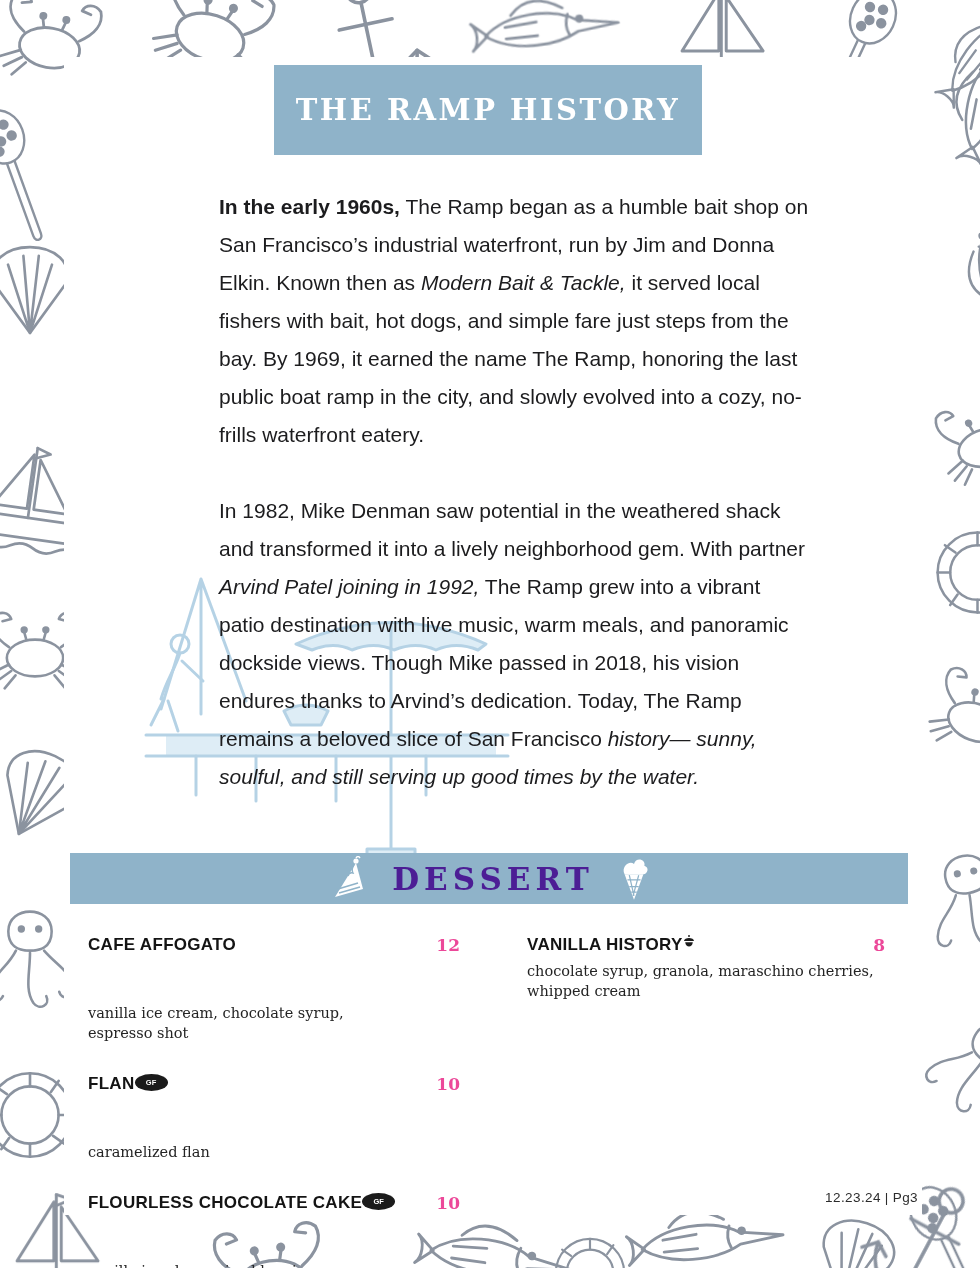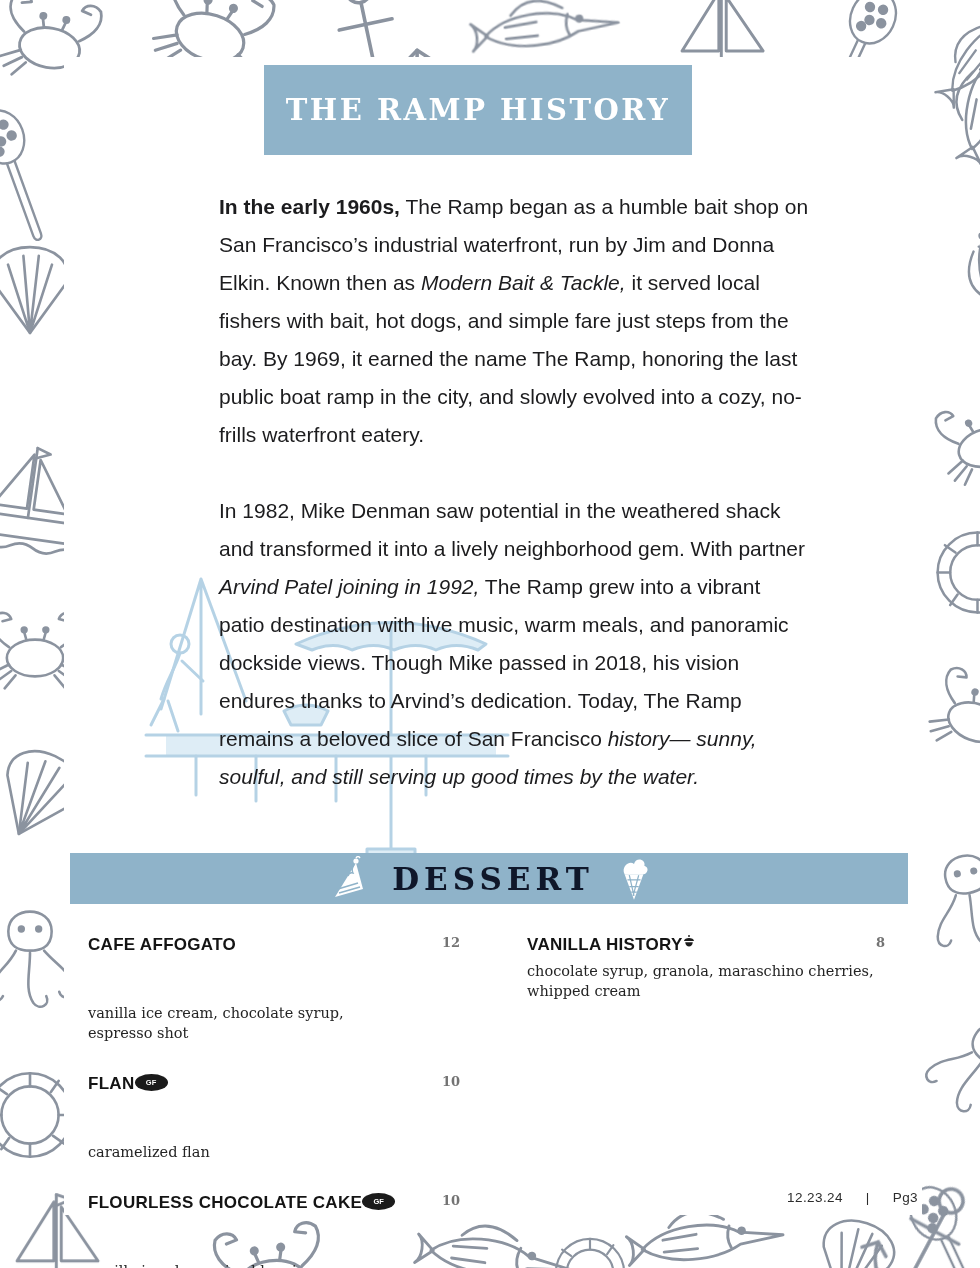--- a/index.html
+++ b/index.html
@@ -2,51 +2,51 @@
 <html><head>
 <meta charset="utf-8">
 <style>
   html,body{margin:0;padding:0;background:#fff;}
   .stage{position:relative;width:980px;height:1268px;overflow:hidden;background:#fff;
          font-family:"Liberation Sans",sans-serif;}
   .bg{position:absolute;left:0;top:0;z-index:0;}
   .doodles{stroke:#7e8795;fill:none;stroke-width:2.4;stroke-linecap:round;stroke-linejoin:round;opacity:.9;}
   .paper{position:absolute;left:64px;top:57px;width:858px;height:1158px;background:#ffffff;z-index:1;}
 
-  .history-banner{position:absolute;left:200px;top:8px;width:428px;height:90px;background:#8fb3c9;
+  .history-banner{position:absolute;left:210px;top:8px;width:428px;height:90px;background:#8fb3c9;
                   display:flex;align-items:center;justify-content:center;text-align:right;}
   .banner-title{font-family:"DejaVu Serif",serif;font-weight:700;color:#ffffff;font-size:29px;letter-spacing:2.5px;}
 
   .watermark{position:absolute;left:42px;top:492px;z-index:1;opacity:.85;}
   .wm{stroke:#a9cbe1;fill:none;stroke-width:3;stroke-linecap:round;stroke-linejoin:round;}
 
   .history-text{position:absolute;left:155px;top:131px;width:592px;z-index:2;
                 font-size:21px;line-height:38px;color:#1c1c1e;}
   .history-text p{margin:0 0 38px 0;}
   .history-text strong{font-weight:700;}
   .history-text em{font-style:italic;}
 
   .dessert-banner{position:absolute;left:6px;top:796px;width:838px;height:51px;background:#8fb3c9;
                   display:flex;align-items:center;justify-content:center;gap:24px;z-index:2;}
-  .dessert-title{font-family:"DejaVu Serif",serif;font-weight:700;color:#0f172a;font-size:31px;letter-spacing:5px;}
+  .dessert-title{font-family:"DejaVu Serif",serif;font-weight:700;color:#4c1d95;font-size:31px;letter-spacing:5px;}
 
   .menu-grid{position:absolute;left:24px;top:878px;width:800px;display:grid;
              grid-template-columns:372px 358px;column-gap:67px;z-index:2;}
   .item{margin-bottom:31px;}
   .item-head{display:flex;align-items:flex-start;}
   .item-name{font-weight:700;font-size:17px;letter-spacing:.3px;color:#141414;}
-  .item-price{margin-left:auto;font-family:"DejaVu Serif",serif;font-weight:700;font-size:13px;color:#737373;}
+  .item-price{margin-left:auto;font-family:"DejaVu Serif",serif;font-weight:700;font-size:17px;color:#ec4899;}
   .item-desc{font-family:"DejaVu Serif",serif;font-size:14.5px;line-height:20px;color:#242424;margin-top:6px;}
   .col-left .item-desc{max-width:262px;margin-top:48px;}
   .col-right .item-desc{max-width:358px;}
   .badge-gf{display:inline-flex;width:33px;height:17px;border-radius:50%;background:#1b1b1b;color:#fff;
             align-items:center;justify-content:center;font-size:7.5px;font-weight:700;flex:0 0 auto;}
   .nut-icon{display:inline-block;flex:0 0 auto;}
 
-  .page-footer{position:absolute;right:4px;top:1133px;display:flex;gap:23px;align-items:baseline;
+  .page-footer{position:absolute;right:4px;top:1133px;display:flex;gap:4px;align-items:baseline;
                font-size:13.5px;color:#2c2c2c;letter-spacing:.4px;z-index:2;}
   .footer-sep{color:#2c2c2c;}
 </style>
 </head>
 <body>
 
 <div class="stage">
 
   <svg class="bg" width="980" height="1268" viewBox="0 0 980 1268" aria-hidden="true">
     <defs>

